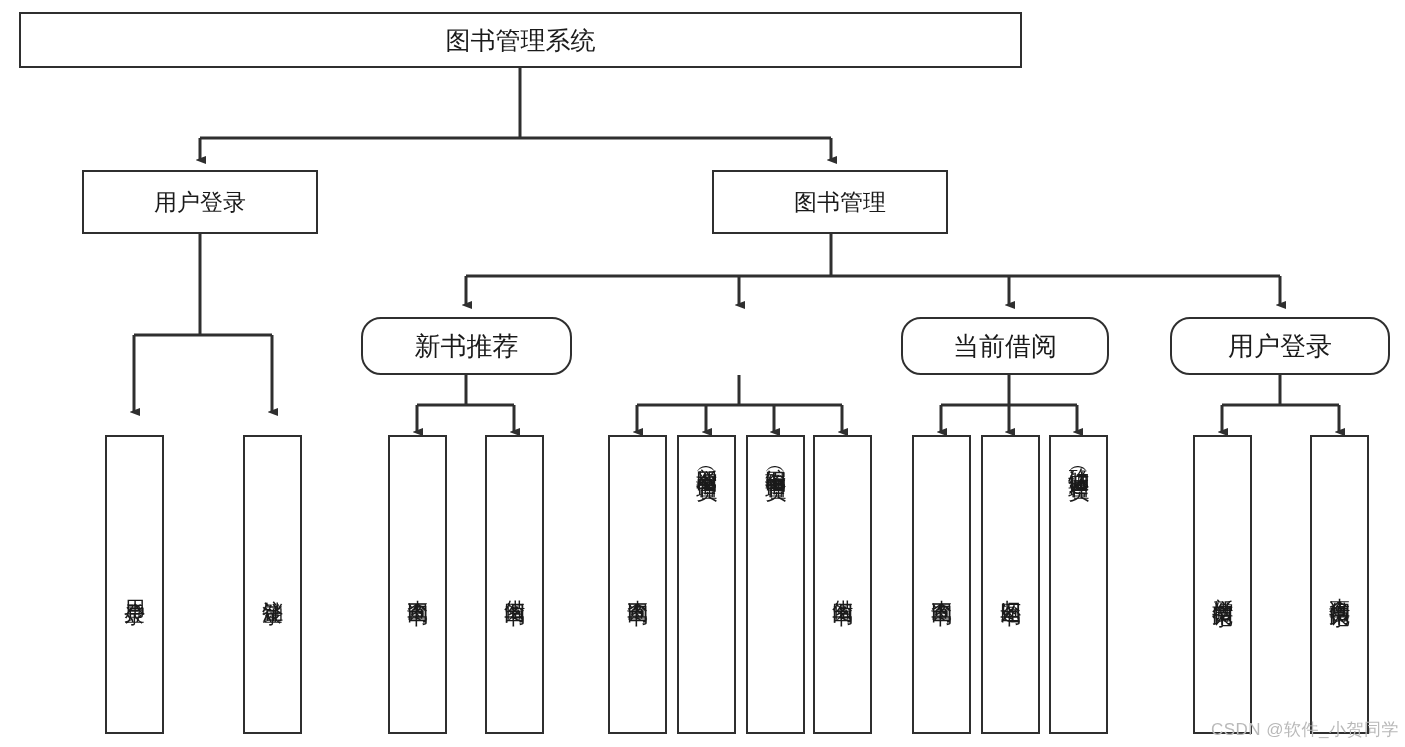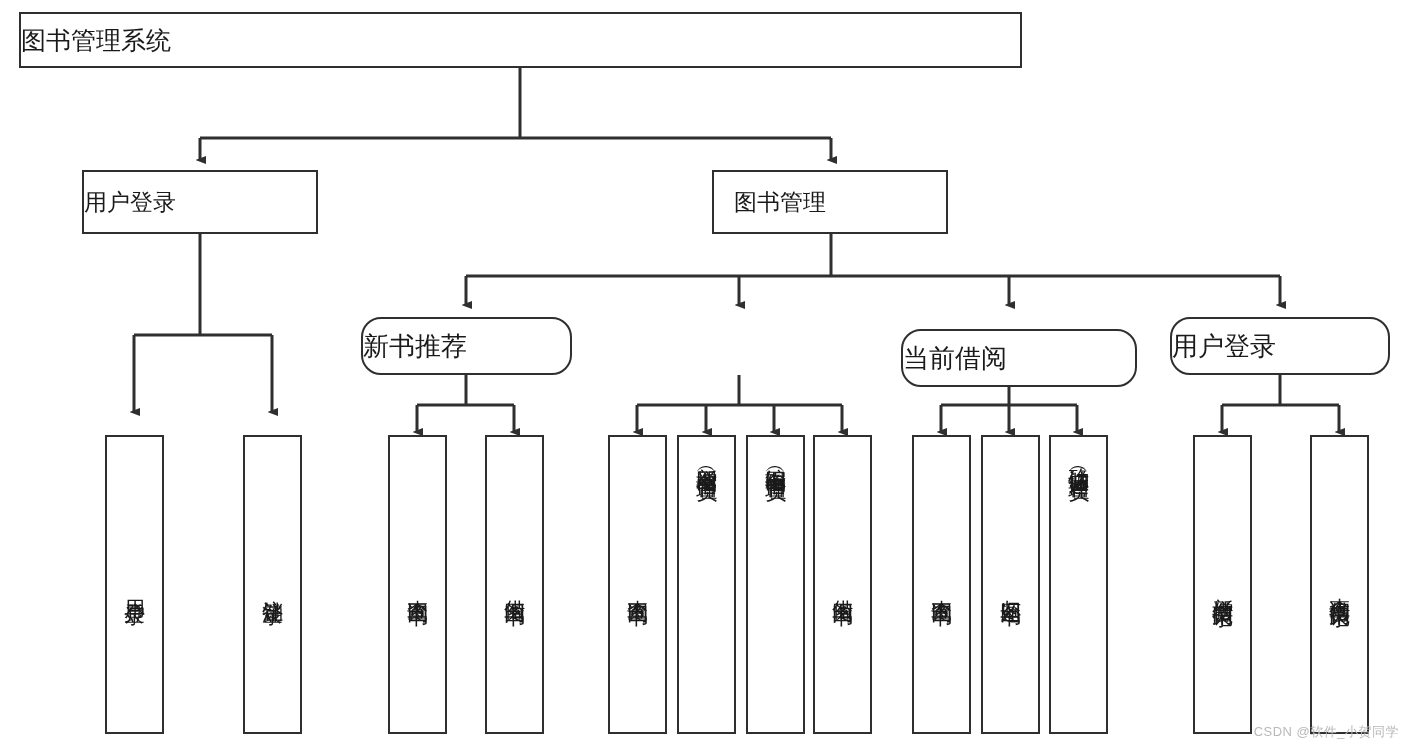--- a/index.html
+++ b/index.html
@@ -25,20 +25,21 @@
     height: 747px;
     pointer-events: none;
   }
   .node {
     position: absolute;
     box-sizing: border-box;
     border: 2.5px solid #2f2f2f;
     background: #ffffff;
     display: flex;
     align-items: center;
+    justify-content: center;
     color: #1a1a1a;
   }
   .node.root {
     font-size: 25px;
   }
   .node.level2 {
     font-size: 23px;
   }
   .node.level3 {
     font-size: 26px;
@@ -66,21 +67,21 @@
     width: 100%;
   }
   .leaf-shift-top {
     align-items: flex-start;
     padding-top: 10px;
   }
   #watermark {
     position: absolute;
     right: 6px;
     bottom: 6px;
-    font-size: 13px;
+    font-size: 17px;
     color: #b9b9b9;
     letter-spacing: 0.5px;
     white-space: nowrap;
   }
 </style>
 </head>
 <body>
 
 <div id="canvas">
 
@@ -141,21 +142,21 @@
   <div class="node level2" style="left:82px; top:170px; width:236px; height:64px;">
     <span>用户登录</span>
   </div>
   <div class="node level2" style="left:712px; top:170px; width:236px; height:64px;padding-left:20px;">
     <span>图书管理</span>
   </div>
 
   <div class="node level3" style="left:361px; top:317px; width:211px; height:58px;">
     <span>新书推荐</span>
   </div>
-  <div class="node level3" style="left:901px; top:317px; width:236px; height:58px;margin-top:12px;">
+  <div class="node level3" style="left:901px; top:317px; width:208px; height:58px;">
     <span>当前借阅</span>
   </div>
   <div class="node level3" style="left:1170px; top:317px; width:220px; height:58px;">
     <span>用户登录</span>
   </div>
 
   <div class="node leaf" style="left:105px; top:435px; width:59px; height:299px;">
     <div class="leaf-inner">
       <span class="vtext">用户登录</span>
     </div>

